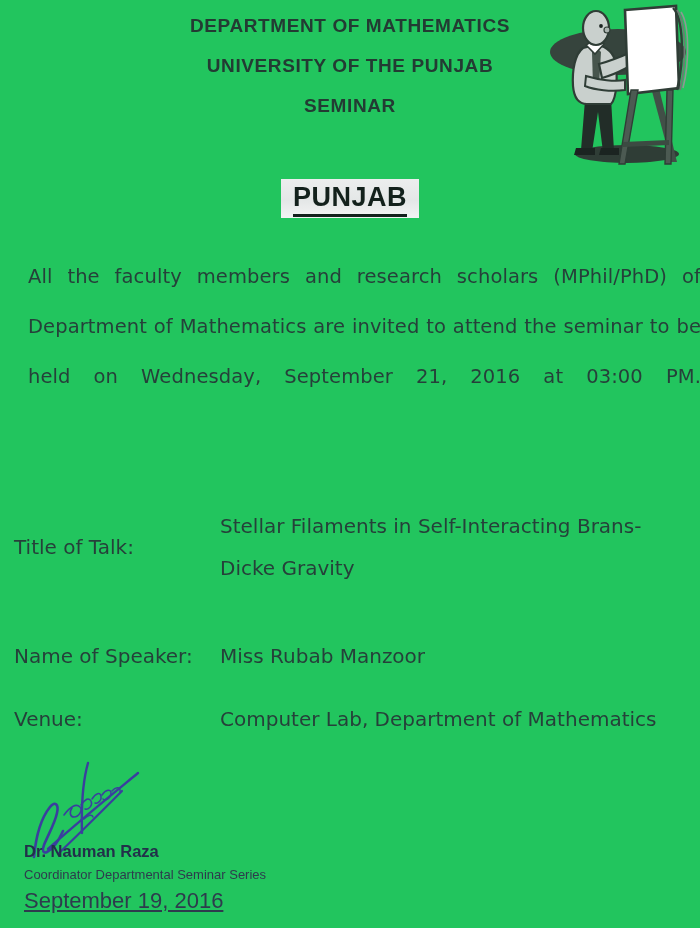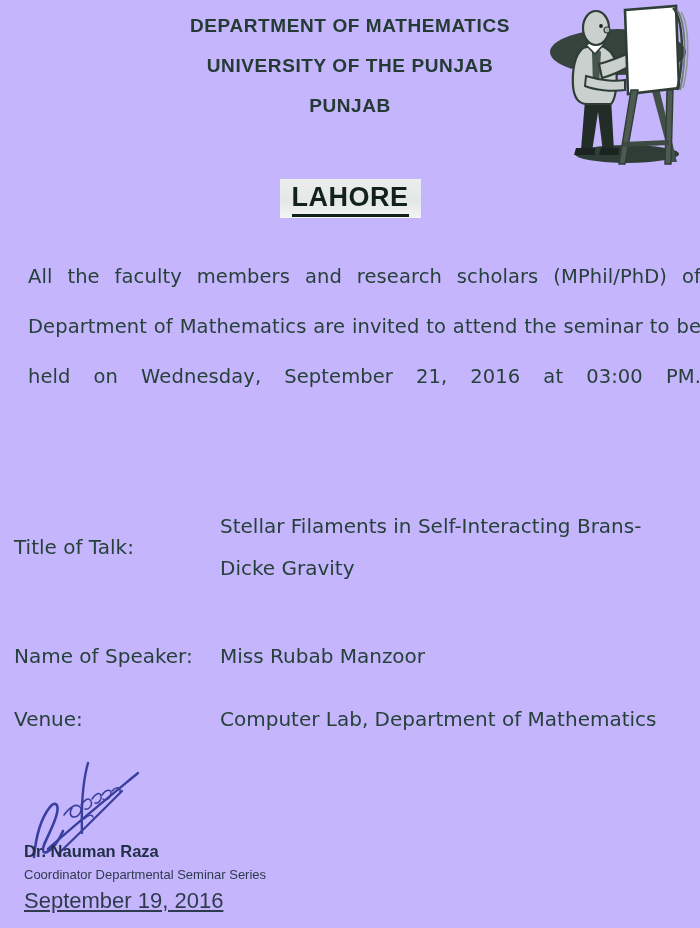--- a/index.html
+++ b/index.html
@@ -4,21 +4,21 @@
 <style>
   html, body {
     margin: 0;
     padding: 0;
     background: #ffffff;
   }
   #page {
     position: relative;
     width: 700px;
     height: 928px;
-    background: #c4b5fd;
+    background: #22c55e;
     overflow: hidden;
     font-family: "DejaVu Sans", sans-serif;
     color: #24352f;
   }
 
   
   #letterhead {
     position: absolute;
     left: 0;
     top: 6px;
@@ -163,21 +163,21 @@
   }
 </style>
 </head>
 <body>
 
 <div id="page">
 
   <div id="letterhead">
     <div class="head-line">DEPARTMENT OF MATHEMATICS</div>
     <div class="head-line">UNIVERSITY OF THE PUNJAB</div>
-    <div class="head-line">PUNJAB</div>
+    <div class="head-line">SEMINAR</div>
   </div>
 
   <div id="clipart">
     <svg viewBox="0 0 150 172" width="150" height="172" xmlns="http://www.w3.org/2000/svg">
 
       <ellipse cx="73" cy="50" rx="68" ry="23" fill="#36443d"></ellipse>
 
       <ellipse cx="82" cy="152" rx="52" ry="9" fill="#2f3d36"></ellipse>
 
       <path d="M104 78 L126 160 L132 160 L112 78 Z" fill="#414f47"></path>
@@ -215,21 +215,21 @@
 
       <path d="M86 88 L74 162 L80 162 L93 88 Z" fill="#4c5a52" stroke="#2f3d36" stroke-width="1.4"></path>
       <path d="M122 88 L120 162 L126 162 L128 88 Z" fill="#4c5a52" stroke="#2f3d36" stroke-width="1.4"></path>
 
       <path d="M78 140 L124 138 L124 143 L78 145 Z" fill="#3c4a42"></path>
     </svg>
   </div>
 
   <div id="seminar-wrap">
     <span id="seminar-box">
-      <span id="seminar-title">LAHORE</span>
+      <span id="seminar-title">PUNJAB</span>
     </span>
   </div>
 
   <div id="body-paragraph">All the faculty members and research scholars (MPhil/PhD) of Department of Mathematics are invited to attend the seminar to be held on Wednesday, September 21, 2016 at 03:00 PM.</div>
 
   <div id="details">
 
     <div class="detail-row" id="row-title">
       <div class="detail-label">Title of Talk:</div>
       <div class="detail-value">Stellar Filaments in Self-Interacting Brans-Dicke Gravity</div>

